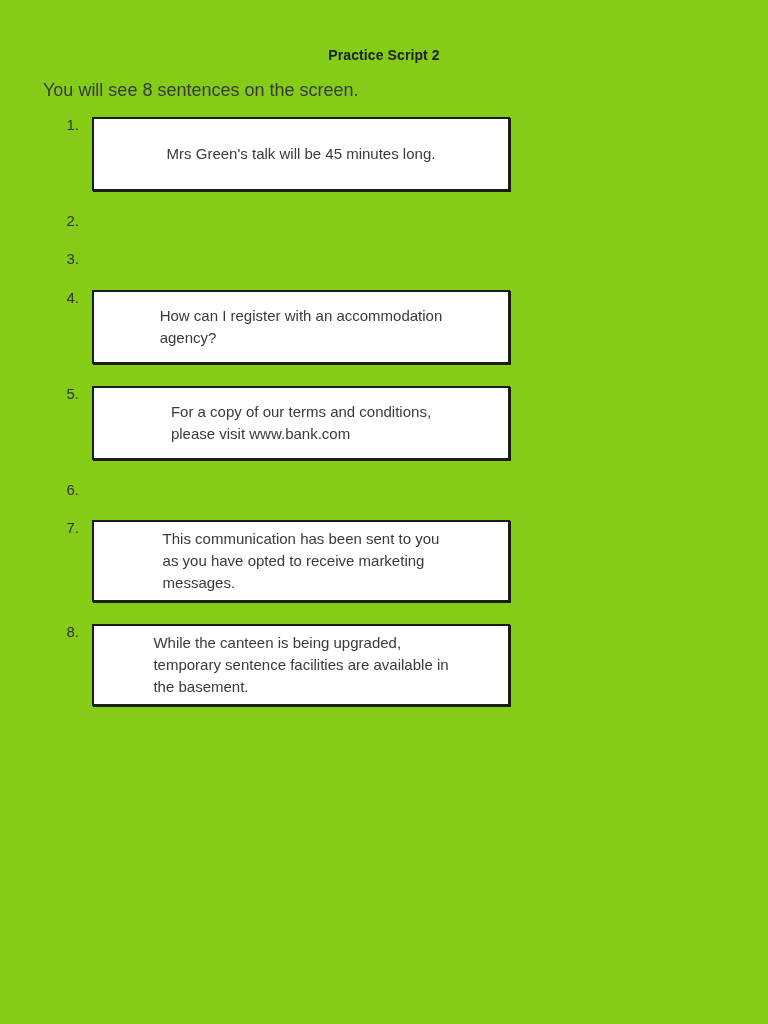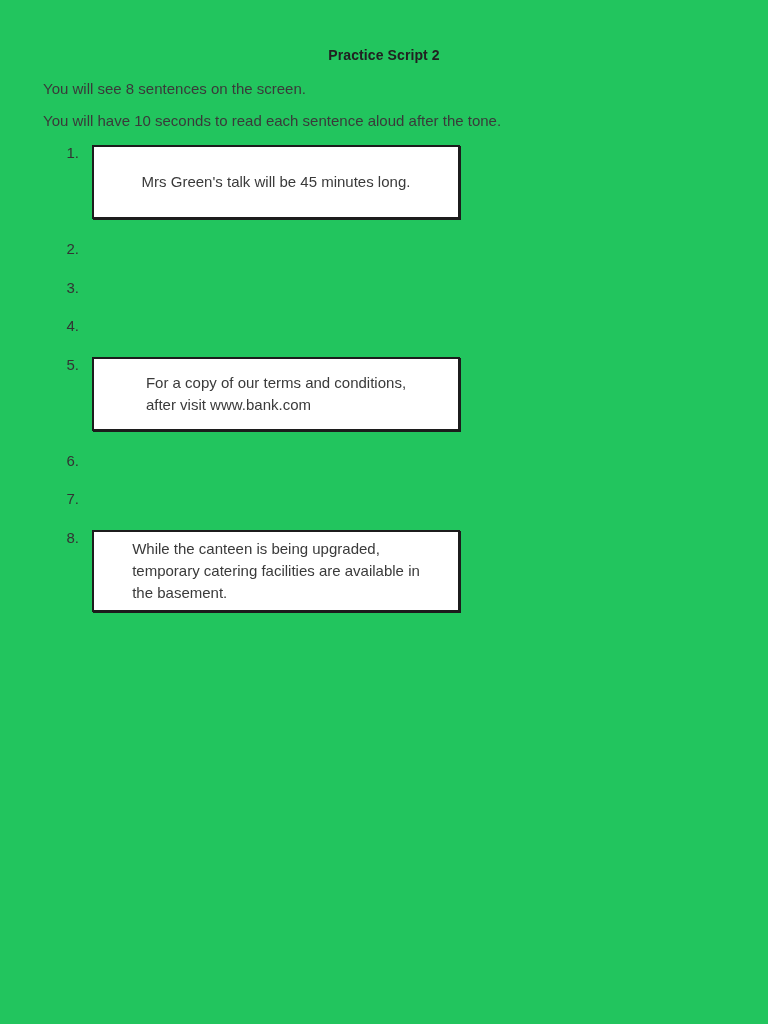--- a/index.html
+++ b/index.html
@@ -11,39 +11,39 @@
     width: 768px;
     height: 1024px;
     font-family: "Liberation Sans", sans-serif;
     color: #3a3a3a;
     overflow: hidden;
   }
   .page {
     position: relative;
     width: 768px;
     height: 1024px;
-    background: #22c55e;
+    background: #84cc16;
     box-sizing: border-box;
   }
   .doc-title {
     margin: 0;
     padding-top: 47px;
     text-align: center;
     font-size: 14px;
     font-weight: 700;
     color: #212121;
     letter-spacing: 0.1px;
   }
   .instructions {
     margin-top: 17px;
   }
   .instruction-line {
     margin: 0 0 0 43px;
     padding: 0;
-    font-size: 15px;
+    font-size: 18px;
     line-height: 1.2;
     color: #3a3a3a;
   }
   .instruction-line + .instruction-line {
     margin-top: 14px;
   }
   .sentence-list {
     margin-top: 15px;
   }
   .sentence-row {
@@ -57,21 +57,21 @@
     padding-right: 13px;
     padding-top: 0;
     text-align: right;
     font-size: 15px;
     line-height: 1.1;
     color: #333333;
     flex: 0 0 auto;
   }
   .sentence-box {
     box-sizing: border-box;
-    width: 368px;
+    width: 418px;
     min-height: 74px;
     border: 2px solid #1c1c1c;
     box-shadow: 1px 1px 0 #1c1c1c;
     background: #ffffff;
     display: flex;
     align-items: center;
     justify-content: center;
     padding: 6px 12px;
     flex: 0 0 auto;
   }
@@ -85,21 +85,20 @@
 </style>
 </head>
 <body>
 
 <div class="page">
 
   <h1 class="doc-title">Practice Script 2</h1>
 
   <div class="instructions">
     <p class="instruction-line">You will see 8 sentences on the screen.</p>
-    <p class="instruction-line">You will have 10 seconds to read each sentence aloud after the tone.</p>
   </div>
 
   <div class="sentence-list">
 
     <div class="sentence-row">
       <div class="sentence-number">1.</div>
       <div class="sentence-box">
         <div class="sentence-text">Mrs Green's talk will be 45 minutes long.</div>
       </div>
     </div>
@@ -107,41 +106,50 @@
     <div class="sentence-row">
       <div class="sentence-number">2.</div>
     </div>
 
     <div class="sentence-row">
       <div class="sentence-number">3.</div>
     </div>
 
     <div class="sentence-row">
       <div class="sentence-number">4.</div>
+      <div class="sentence-box">
+        <div class="sentence-text">How can I register with an accommodation
+agency?</div>
+      </div>
     </div>
 
     <div class="sentence-row">
       <div class="sentence-number">5.</div>
       <div class="sentence-box">
         <div class="sentence-text">For a copy of our terms and conditions,
-after visit www.bank.com</div>
+please visit www.bank.com</div>
       </div>
     </div>
 
     <div class="sentence-row">
       <div class="sentence-number">6.</div>
     </div>
 
     <div class="sentence-row">
       <div class="sentence-number">7.</div>
+      <div class="sentence-box">
+        <div class="sentence-text">This communication has been sent to you
+as you have opted to receive marketing
+messages.</div>
+      </div>
     </div>
 
     <div class="sentence-row">
       <div class="sentence-number">8.</div>
       <div class="sentence-box">
         <div class="sentence-text">While the canteen is being upgraded,
-temporary catering facilities are available in
+temporary sentence facilities are available in
 the basement.</div>
       </div>
     </div>
 
   </div>
 </div>
 
 </body></html>

